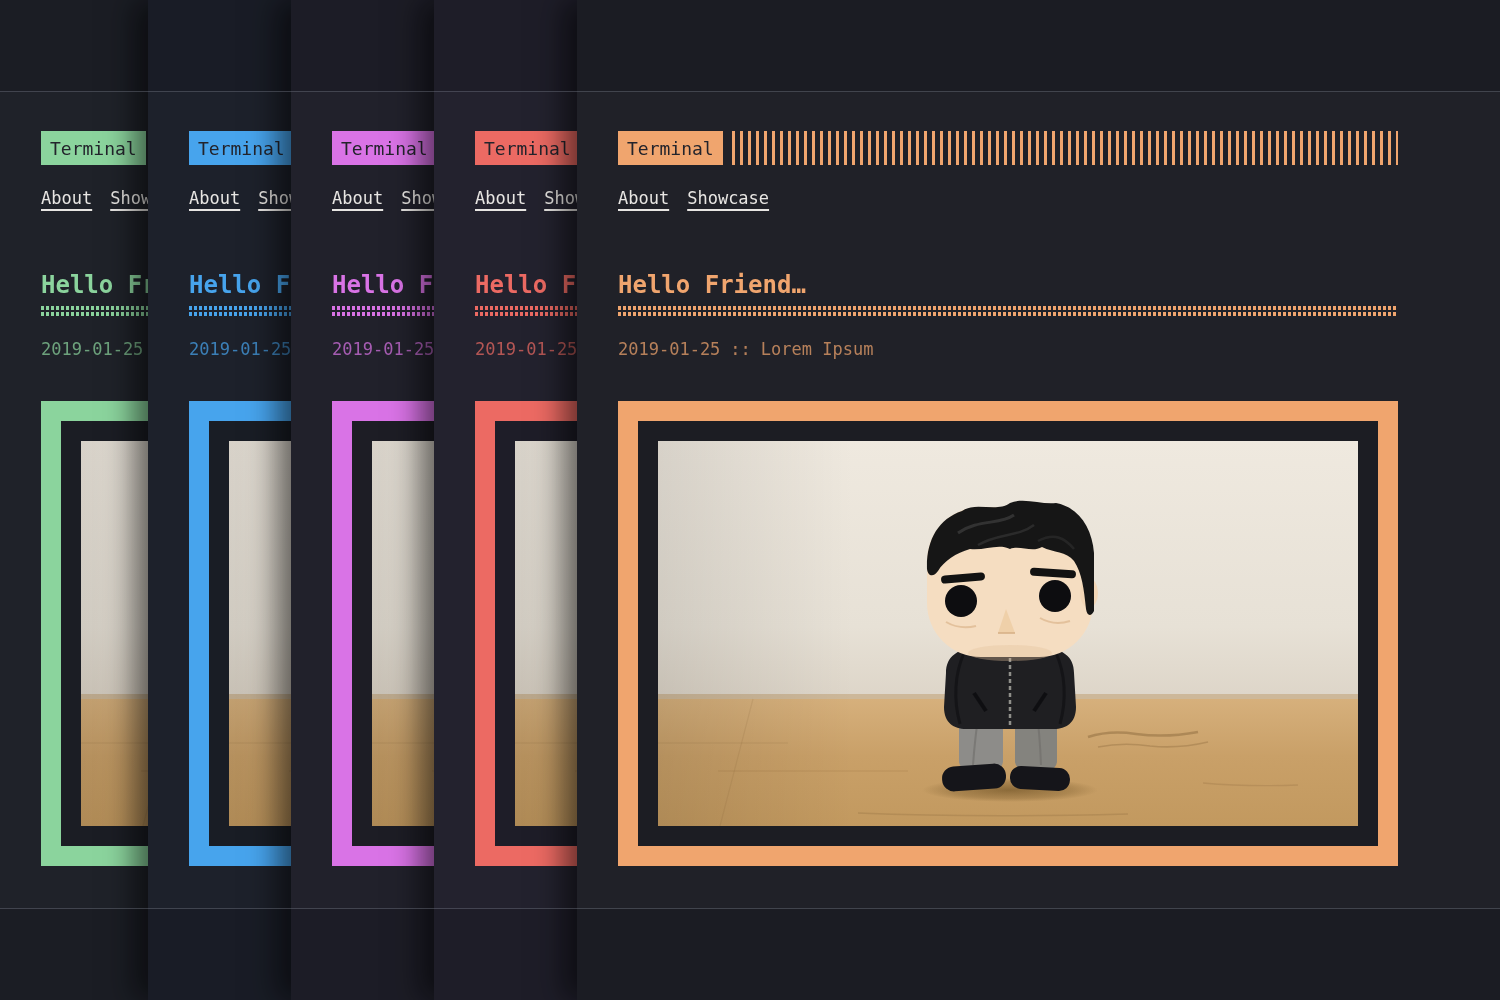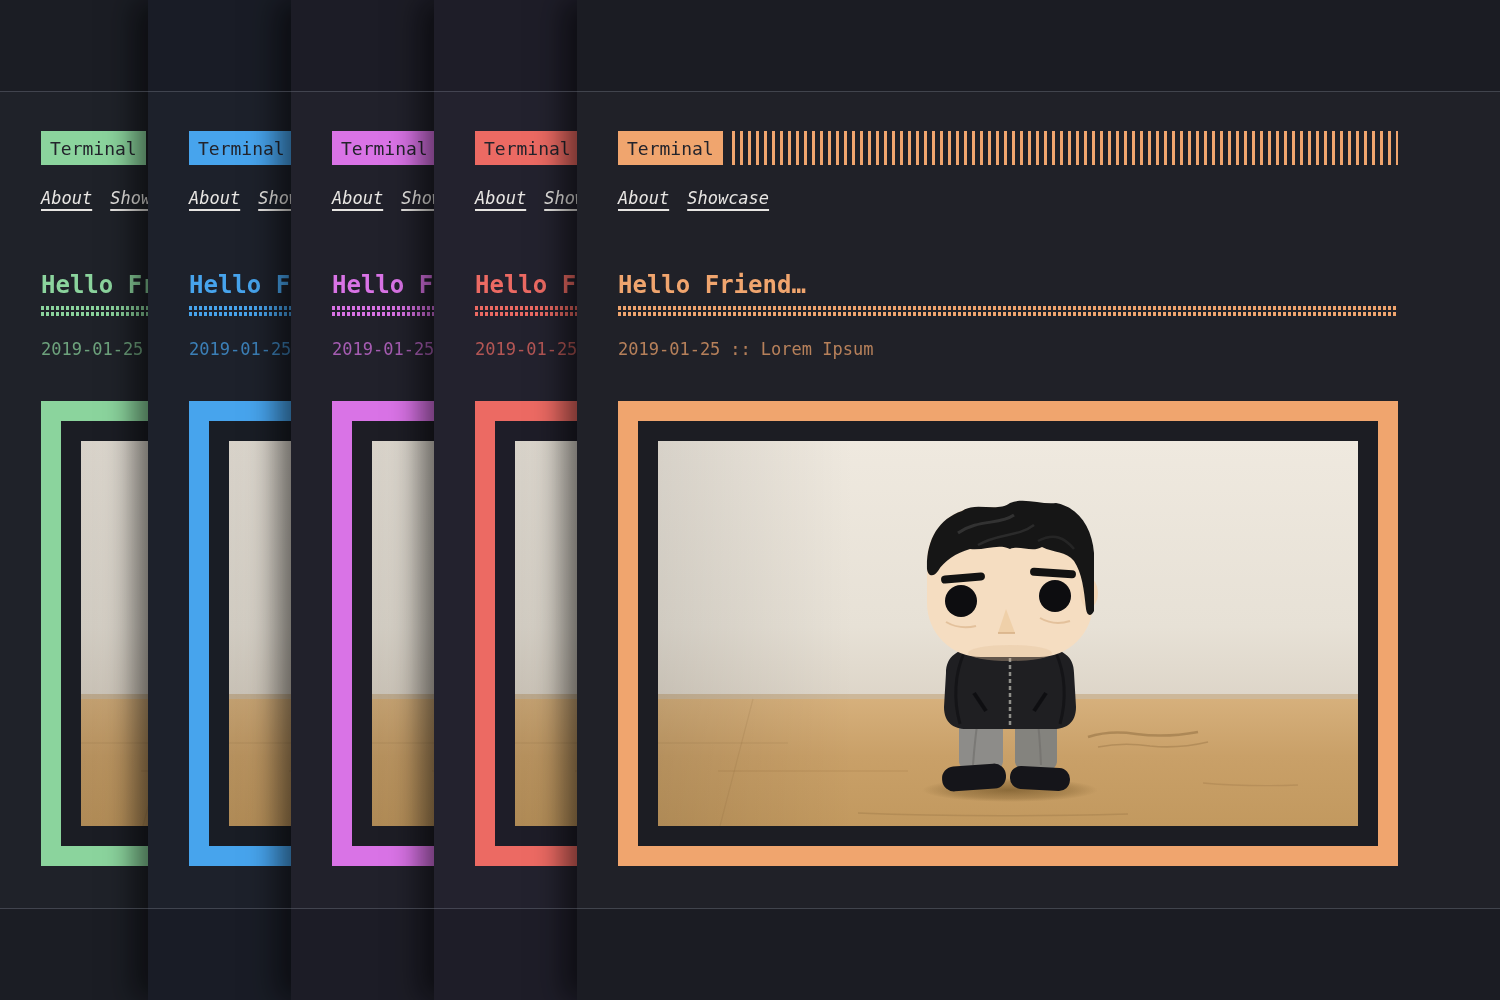--- a/index.html
+++ b/index.html
@@ -20,21 +20,21 @@
     background:var(--accent);color:#23242c;
     font-size:18px;padding:0 9px;white-space:nowrap;
   }
   .logo-deco{
     flex:1;margin-left:9px;height:34px;
     background:repeating-linear-gradient(90deg,var(--accent) 0 3px,transparent 3px 8px);
   }
   .nav-row{display:flex;gap:18px;margin-top:23px;font-size:17px;line-height:20px;}
   .nav-link{
     color:#e8e6e3;text-decoration:underline;
-    text-underline-offset:5px;text-decoration-thickness:1.5px;cursor:pointer;font-style:italic;
+    text-underline-offset:5px;text-decoration-thickness:1.5px;cursor:pointer;
   }
   .post-title{
     margin:64px 0 0 0;font-size:24px;line-height:26px;font-weight:700;
     color:var(--accent);letter-spacing:0;
   }
   .title-divider{margin-top:8px;}
   .title-divider i{
     display:block;height:4px;
     background:repeating-linear-gradient(90deg,var(--accent) 0 3px,transparent 3px 5px);
   }

